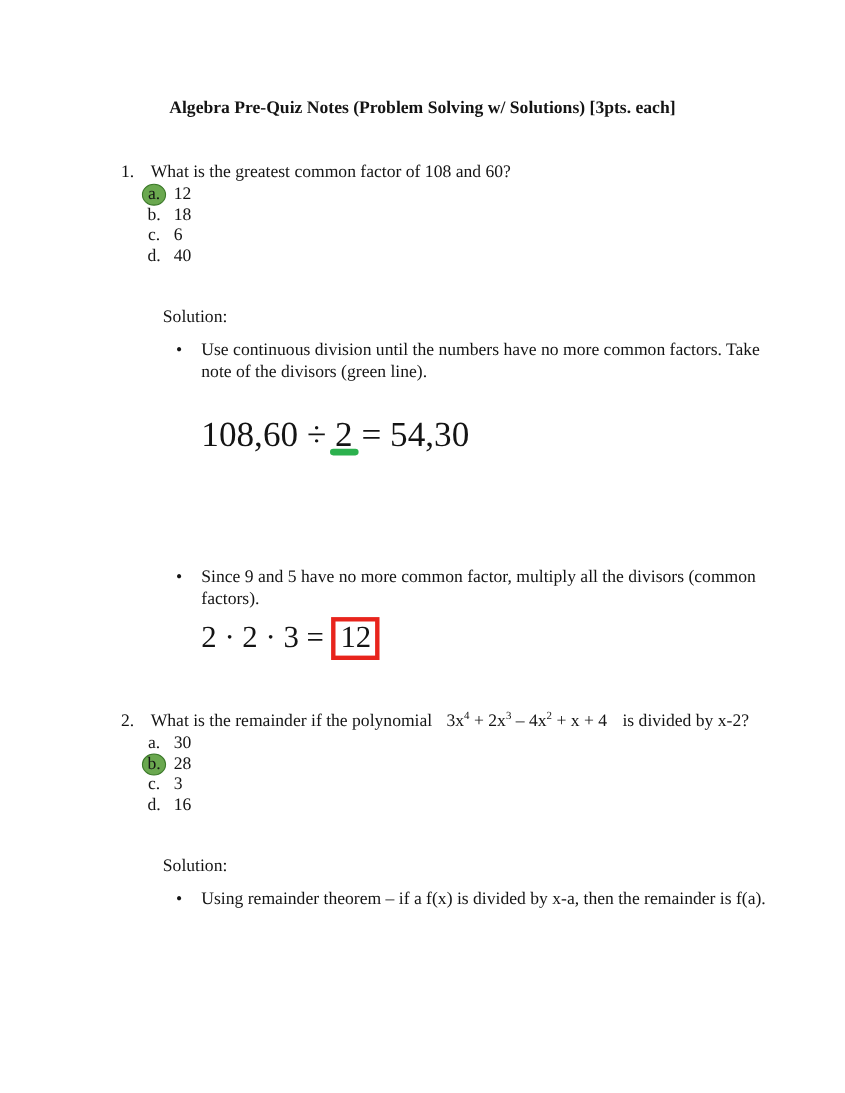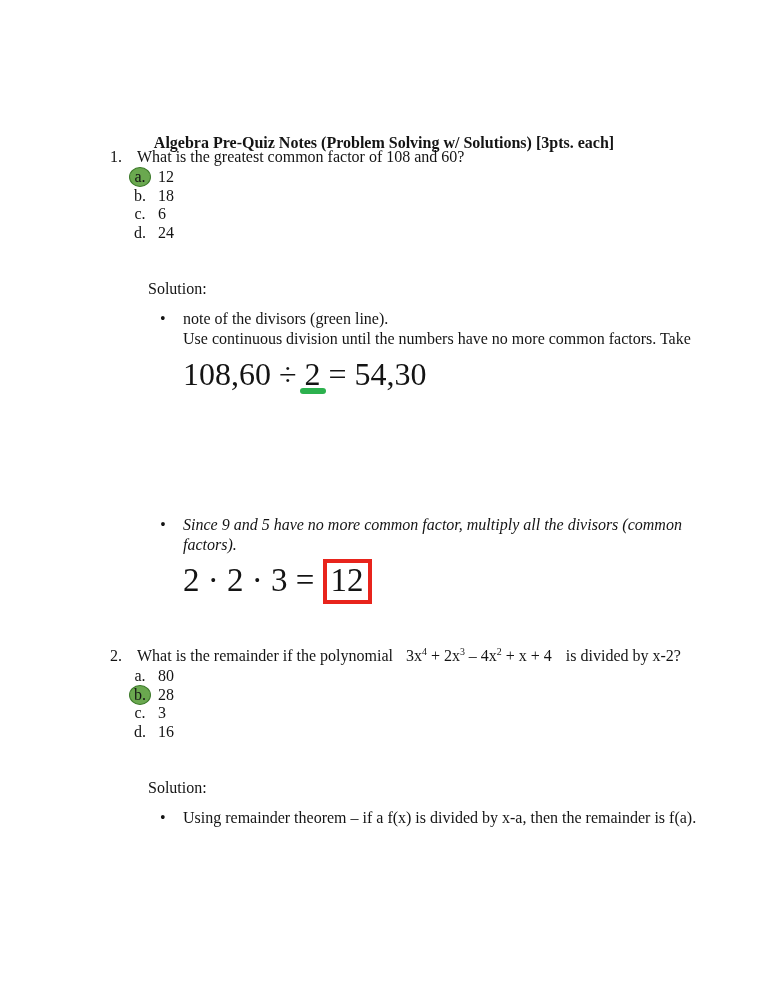--- a/index.html
+++ b/index.html
@@ -8,21 +8,21 @@
     --green-line:#2cb14e;
     --red-box:#e8241c;
     --ink:#141414;
   }
   html,body{margin:0;padding:0;background:#ffffff;}
   .page{
     position:relative;width:768px;height:994px;background:#ffffff;overflow:hidden;
     font-family:"Liberation Serif", serif;color:var(--ink);font-size:16px;
   }
   .abs{position:absolute;}
-  .title{top:90px;left:0;right:0;text-align:center;font-weight:700;font-size:16px;line-height:18px;margin-top:44px;}
+  .title{top:90px;left:0;right:0;text-align:center;font-weight:700;font-size:16px;line-height:18px;}
 
   .question{left:110px;}
   .q-line{display:flex;line-height:20px;}
   .q-num{width:27px;flex:none;}
   .options{margin-left:19px;margin-top:1px;}
   .opt{display:flex;align-items:center;height:18.6px;}
   .opt-letter{width:29px;flex:none;display:flex;}
   .chip{display:inline-flex;width:22px;height:20px;border-radius:50%;
         align-items:center;justify-content:center;box-sizing:border-box;}
   .chip.hl{background:var(--green-fill);border:1.5px solid var(--green-stroke);}
@@ -33,21 +33,21 @@
   .bullet::before{content:"\2022";width:23px;flex:none;line-height:20px;}
   .b-text{line-height:20px;}
 
   .equations{left:183px;font-size:32px;}
   .eq{line-height:45px;white-space:pre;}
   .eq.indent1{margin-left:5px;}
   .eq.indent2{margin-left:10px;}
   .divisor{position:relative;display:inline-block;line-height:1;}
   .divisor::after{content:"";position:absolute;left:-5px;right:-5px;bottom:-4px;height:6px;
                   border-radius:3px;background:var(--green-line);}
-  .final-eq{left:183px;font-size:33px;}
+  .final-eq{left:183px;font-size:28px;}
   .final-eq .eq{line-height:46px;}
   .result-box{display:inline-block;border:4px solid var(--red-box);padding:0 4px 2px 4px;line-height:1.05;}
 
   .poly{white-space:pre;margin:0 14px 0 13px;}
   .poly sup{font-size:62%;line-height:0;}
   .q-text{white-space:nowrap;}
 </style>
 </head>
 <body>
 
@@ -84,39 +84,39 @@
             </span>
           </span>
         <span class="opt-value">6</span>
       </div>
       <div class="opt">
         <span class="opt-letter">
             <span class="chip">
               <span>d.</span>
             </span>
           </span>
-        <span class="opt-value">24</span>
+        <span class="opt-value">40</span>
       </div>
     </div>
   </section>
 
   <div class="abs sol-label" style="top:279px;">Solution:</div>
 
   <div class="abs bullet" style="top:309px;">
     <div class="b-text">
+      <div>Use continuous division until the numbers have no more common factors. Take</div>
       <div>note of the divisors (green line).</div>
-      <div>Use continuous division until the numbers have no more common factors. Take</div>
     </div>
   </div>
 
-  <div class="abs equations" style="top:352px;">
+  <div class="abs equations" style="top:372px;">
     <div class="eq"><span>108,60 ÷ </span><span class="divisor"><span>2</span></span><span> = 54,30</span></div>
   </div>
 
-  <div class="abs bullet" style="top:515px;font-style:italic;">
+  <div class="abs bullet" style="top:515px;">
     <div class="b-text">
       <div>Since 9 and 5 have no more common factor, multiply all the divisors (common</div>
       <div>factors).</div>
     </div>
   </div>
 
   <div class="abs final-eq" style="top:557px;">
     <div class="eq"><span>2 · 2 · 3 = </span><span class="result-box"><span>12</span></span></div>
   </div>
 
@@ -125,21 +125,21 @@
       <span class="q-num">2.</span>
       <span class="q-text"><span>What is the remainder if the polynomial</span><span class="poly"><span>3x</span><sup>4</sup><span> + 2x</span><sup>3</sup><span> – 4x</span><sup>2</sup><span> + x + 4</span></span><span>is divided by x-2?</span></span>
     </div>
     <div class="options">
       <div class="opt">
         <span class="opt-letter">
             <span class="chip">
               <span>a.</span>
             </span>
           </span>
-        <span class="opt-value">80</span>
+        <span class="opt-value">30</span>
       </div>
       <div class="opt">
         <span class="opt-letter">
             <span class="chip hl">
               <span>b.</span>
             </span>
           </span>
         <span class="opt-value">28</span>
       </div>
       <div class="opt">

